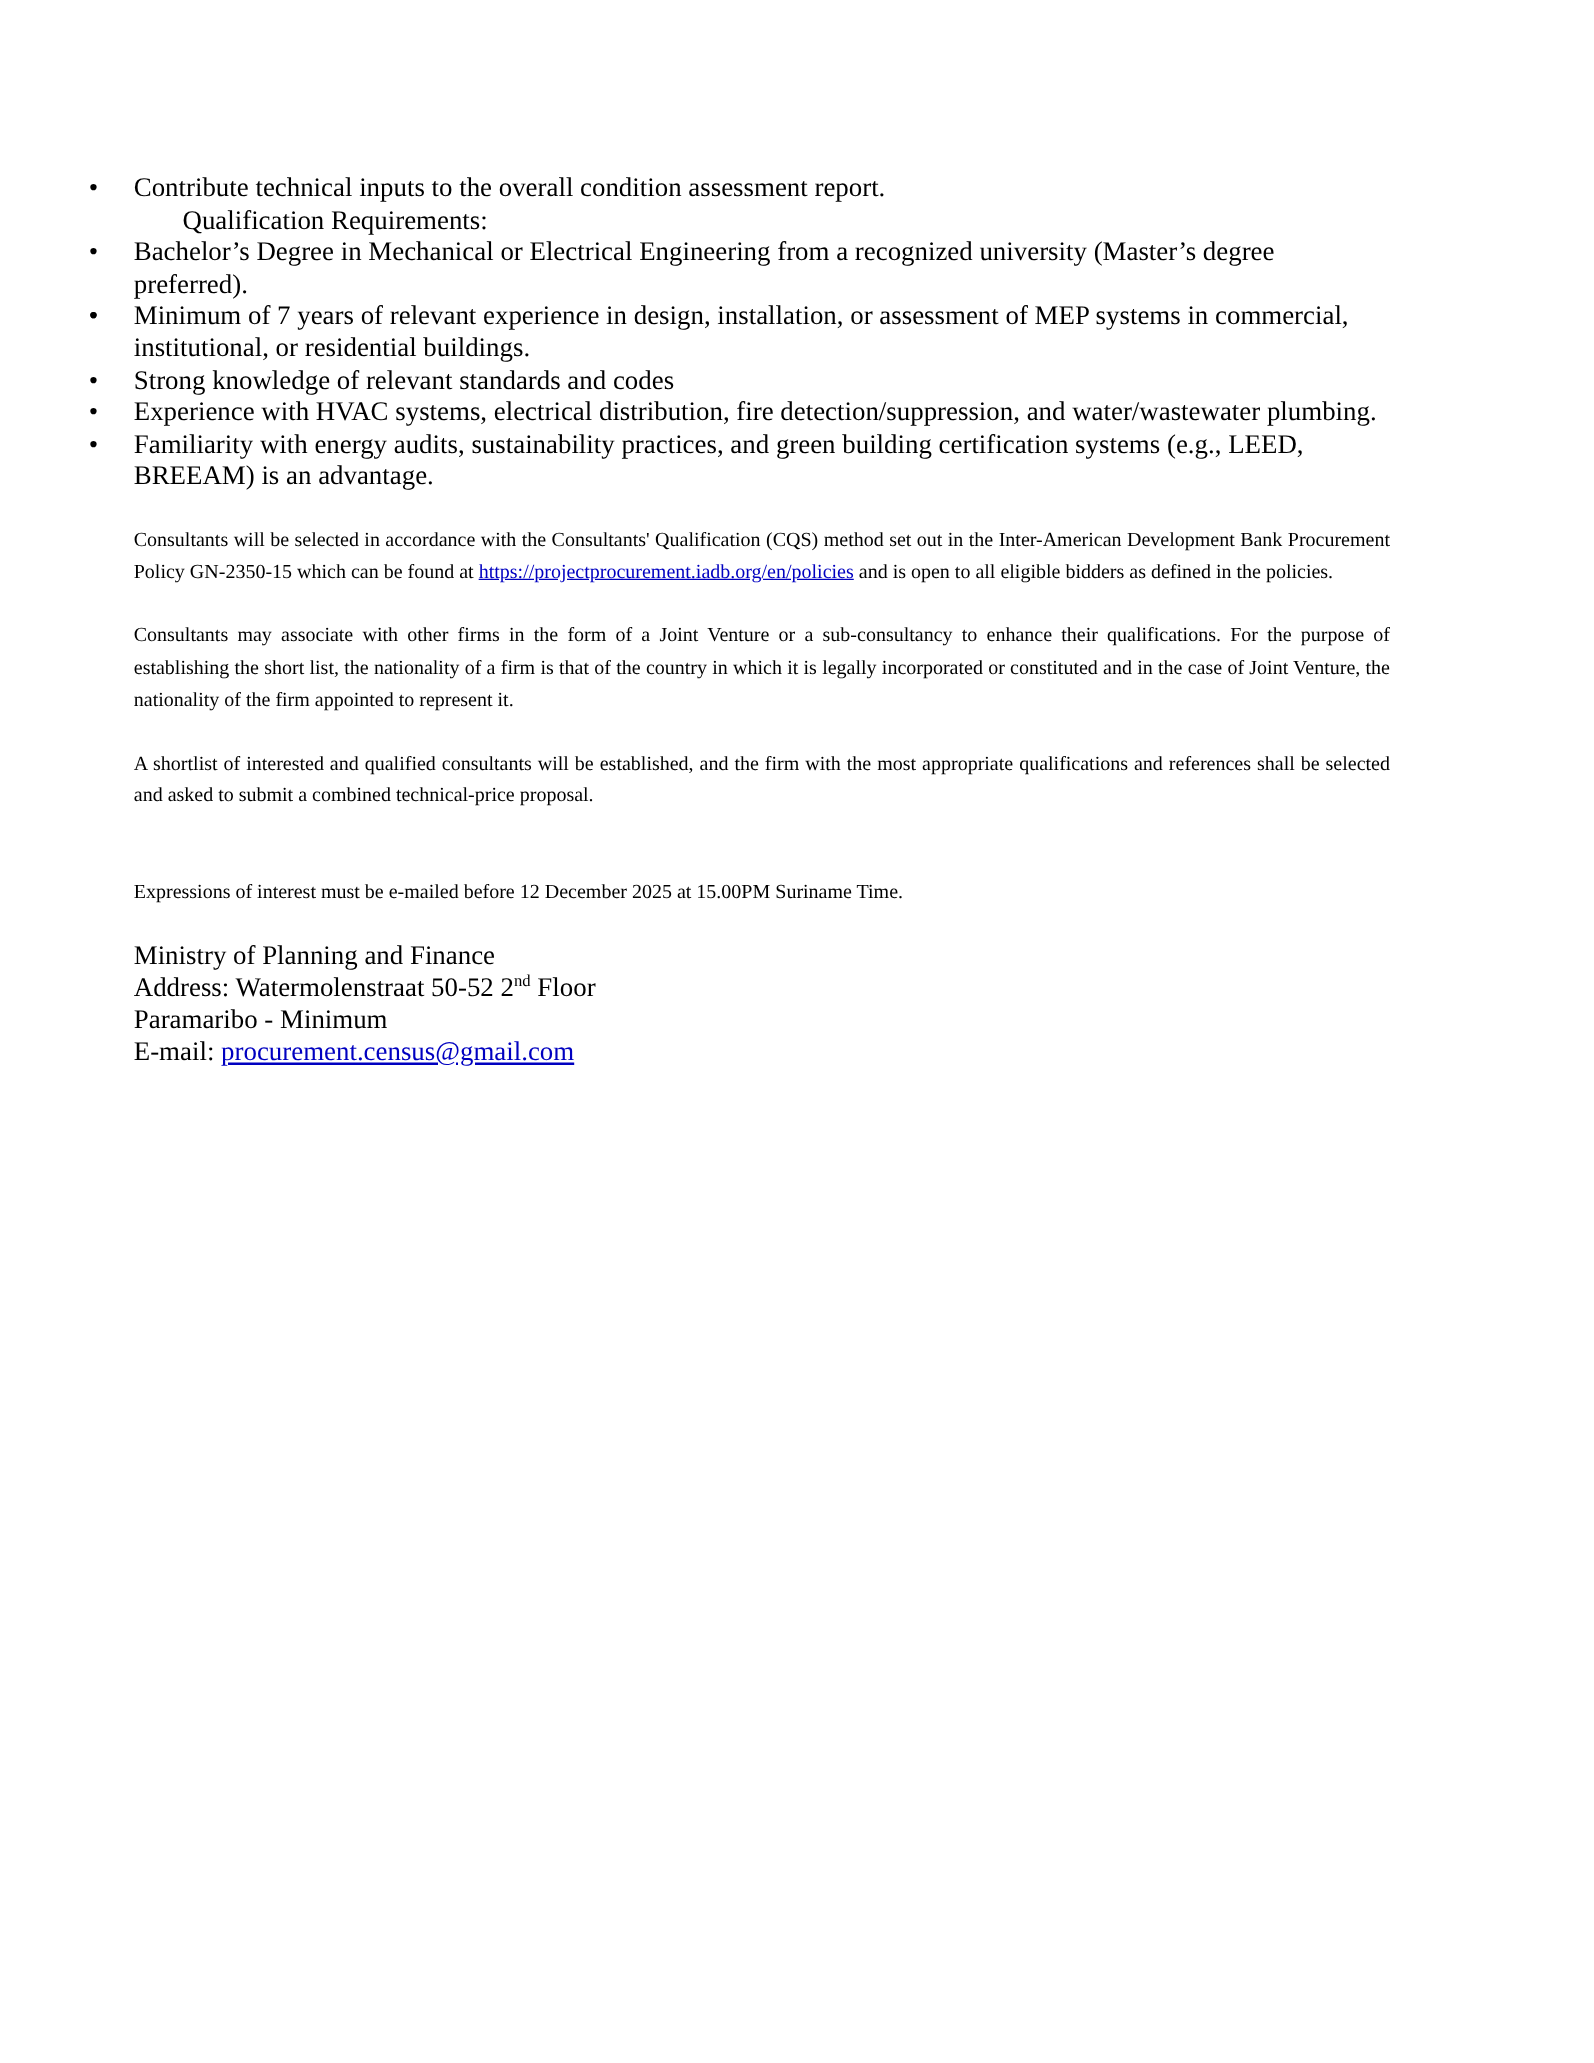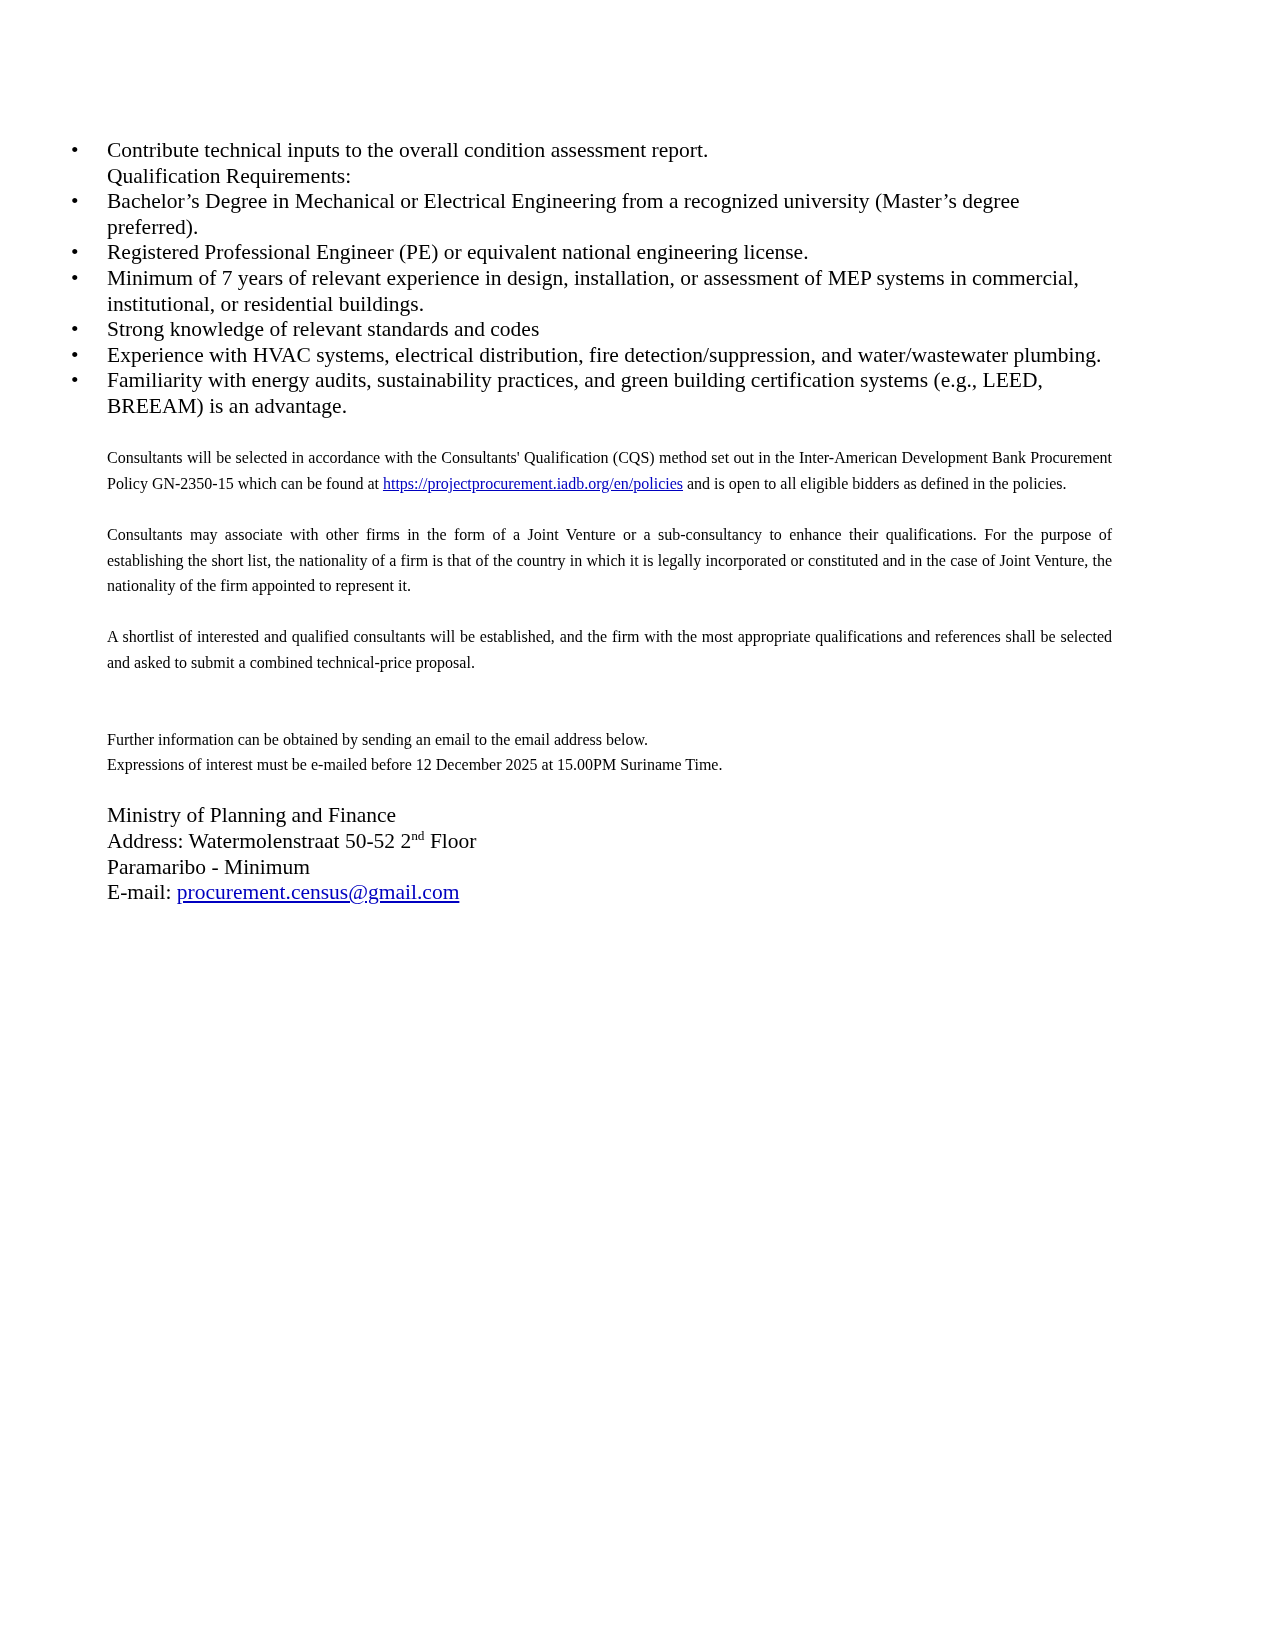--- a/index.html
+++ b/index.html
@@ -84,32 +84,31 @@
 <div class="page">
   <div class="content">
 
     <ul class="bullets">
 
       <li>
         <span class="bullet-dot">•</span>
         <span>Contribute technical inputs to the overall condition assessment report.</span>
       </li>
 
-      <li style="list-style:none;">
+      <li style="list-style:none;margin-left:39px;">
         <span>Qualification Requirements:</span>
       </li>
 
       <li>
         <span class="bullet-dot">•</span>
         <span>Bachelor’s Degree in Mechanical or Electrical Engineering from a recognized university (Master’s degree preferred).</span>
       </li>
 
       <li>
         <span class="bullet-dot">•</span>
-        <span>Registered Professional Engineer (PE) or equivalent national engineering license.</span>
       </li>
 
       <li>
         <span class="bullet-dot">•</span>
         <span>Minimum of 7 years of relevant experience in design, installation, or assessment of MEP systems in commercial, institutional, or residential buildings.</span>
       </li>
 
       <li>
         <span class="bullet-dot">•</span>
         <span>Strong knowledge of relevant standards and codes</span>
@@ -137,21 +136,20 @@
 
     <div class="spacer-line"></div>
 
     <p class="para">A shortlist of interested and qualified consultants will be established, and the firm with the most appropriate qualifications and references shall be selected and asked to submit a combined technical-price proposal.</p>
 
     <div class="spacer-line"></div>
 
 
     <div class="spacer-line"></div>
 
-    <p class="para">Further information can be obtained by sending an email to the email address below.</p>
     <p class="para">Expressions of interest must be e-mailed before 12 December 2025 at 15.00PM Suriname Time.</p>
 
     <div class="spacer-line"></div>
 
     <div>
       <p class="addr-line">Ministry of Planning and Finance</p>
       <p class="addr-line"><span>Address: Watermolenstraat 50-52 2</span><sup>nd</sup><span> Floor</span></p>
       <p class="addr-line">Paramaribo - Minimum</p>
       <p class="addr-line"><span>E-mail: </span><a class="doclink" href="#">procurement.census@gmail.com</a></p>
     </div>

